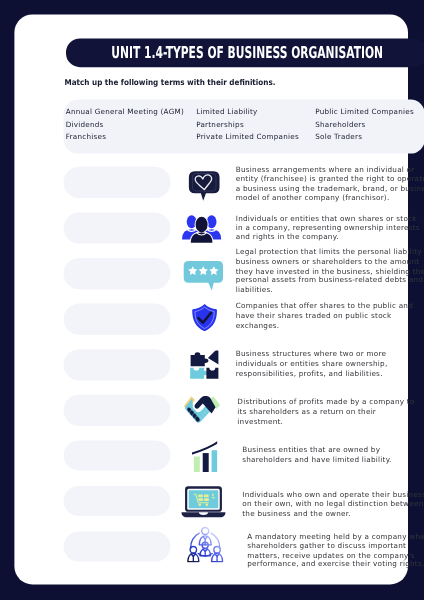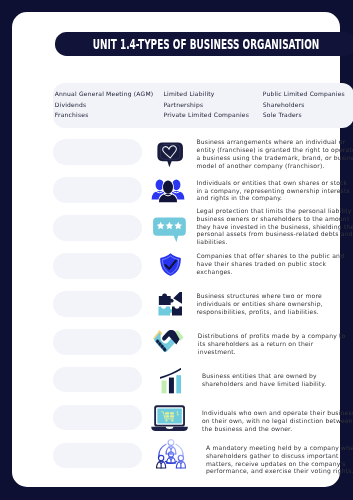--- a/index.html
+++ b/index.html
@@ -71,20 +71,21 @@
   .deftext > div { height: 7.78px; line-height: 7.75px; }
 </style>
 </head>
 <body>
 
 <div class="page"></div>
 <div class="content">
   <div class="title-pill">
     <span class="title-text">UNIT 1.4-TYPES OF BUSINESS ORGANISATION</span>
   </div>
+  <div class="subtitle">Match up the following terms with their definitions.</div>
   <div class="terms-box">
     <div class="terms-col" style="left:2.3px">
       <div>Annual General Meeting (AGM)</div>
       <div>Dividends</div>
       <div>Franchises</div>
     </div>
     <div class="terms-col" style="left:111px">
       <div>Limited Liability</div>
       <div>Partnerships</div>
       <div>Private Limited Companies</div>

